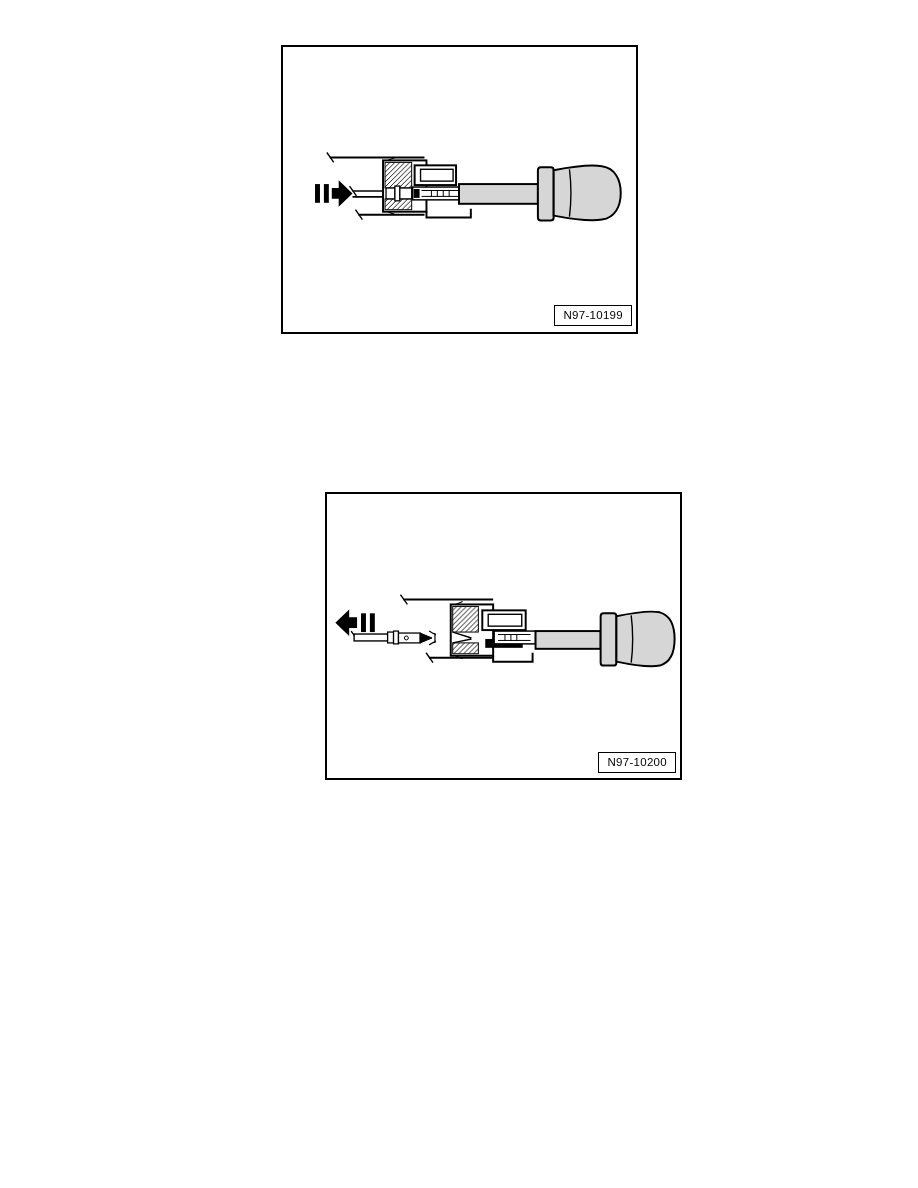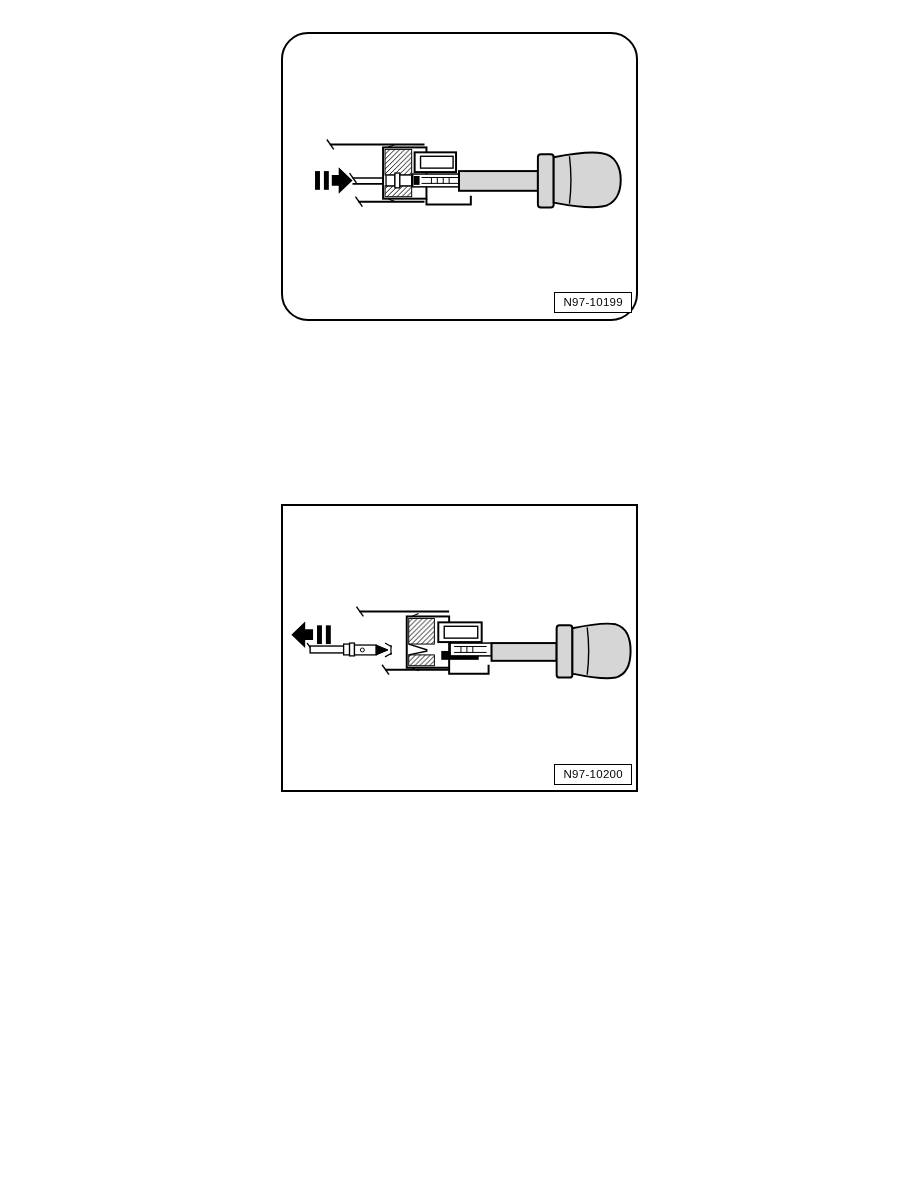--- a/index.html
+++ b/index.html
@@ -15,22 +15,22 @@
     overflow: hidden;
   }
   .figure-frame {
     position: absolute;
     left: 281px;
     box-sizing: content-box;
     width: 353px;
     border: 2px solid #000000;
     background: #ffffff;
   }
-  #figure-frame-1 { top: 32px;  height: 285px; border-radius: 27px; }
-  #figure-frame-2 { top: 504px; height: 284px; }
+  #figure-frame-1 { top: 45px;  height: 285px; }
+  #figure-frame-2 { top: 492px; height: 284px; margin-left: 44px; }
   .figure-frame svg {
     position: absolute;
     left: 0; top: 0;
   }
   .figure-label {
     position: absolute;
     right: 4px;
     border: 1.5px solid #000000;
     background: #ffffff;
     padding: 3px 8px 4px 8px;

